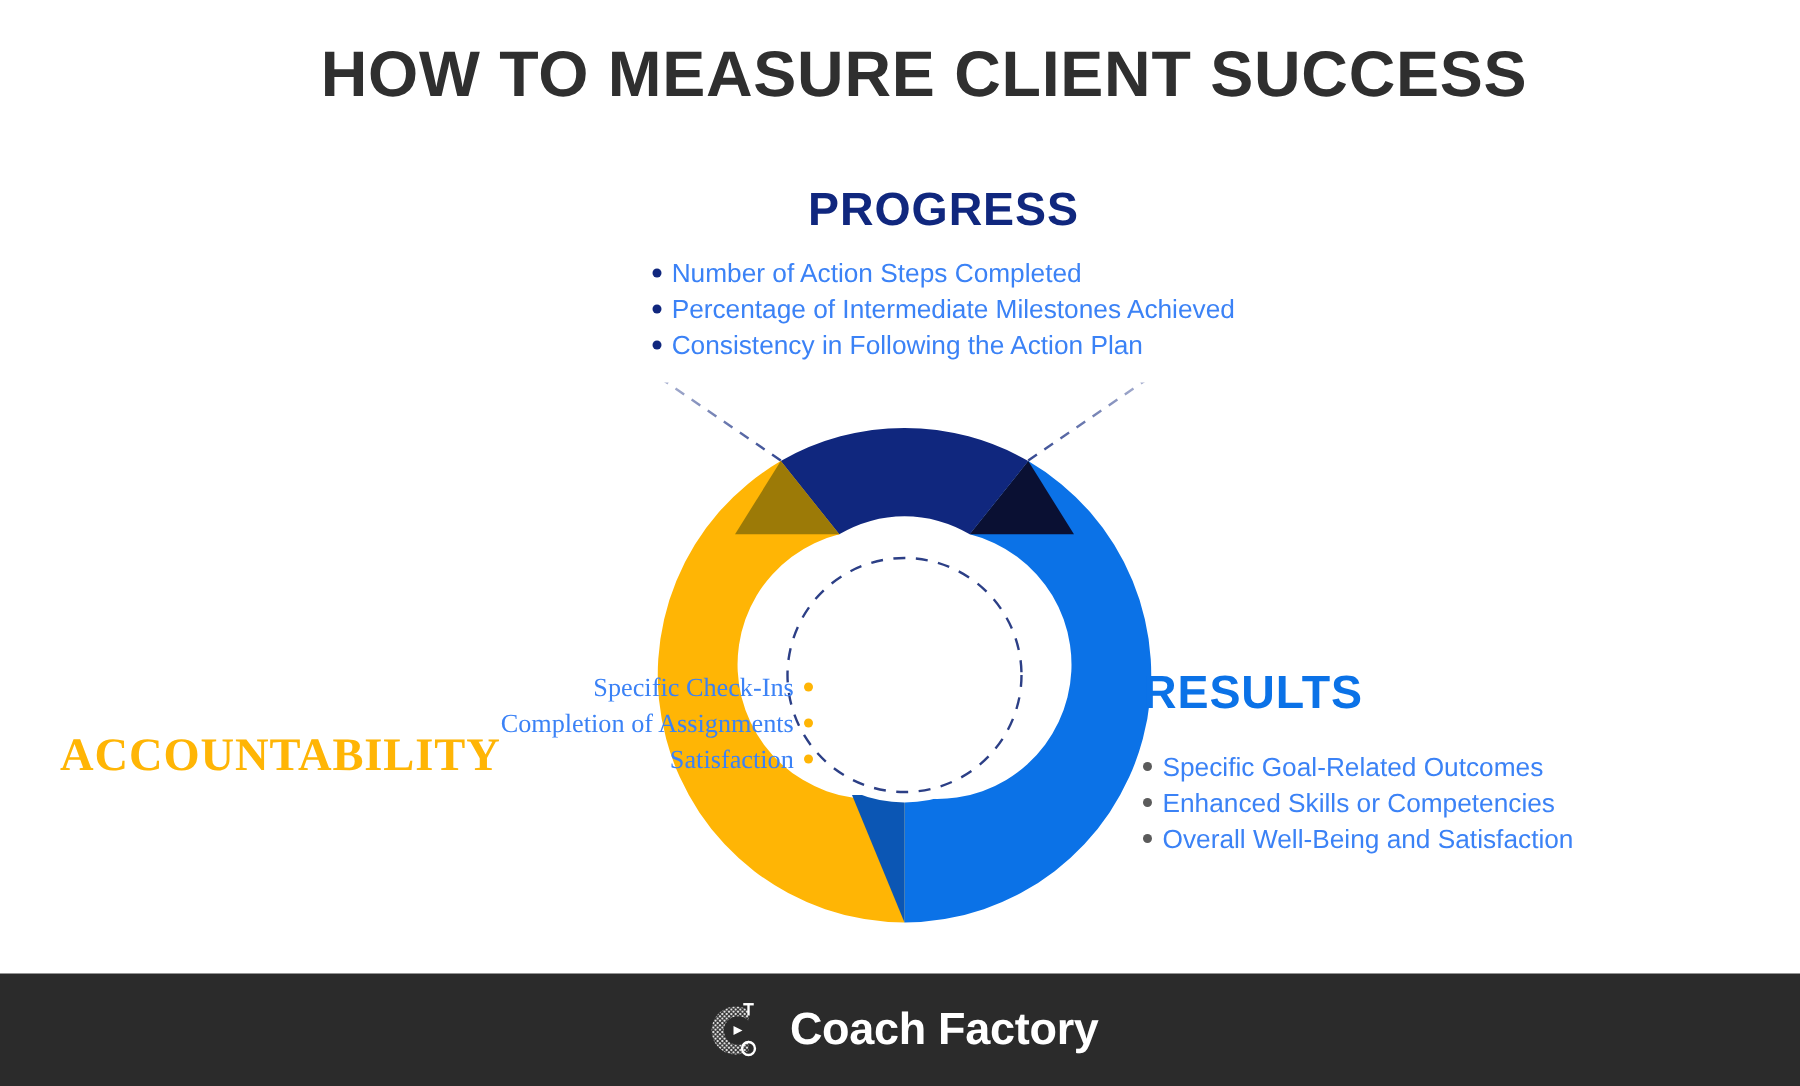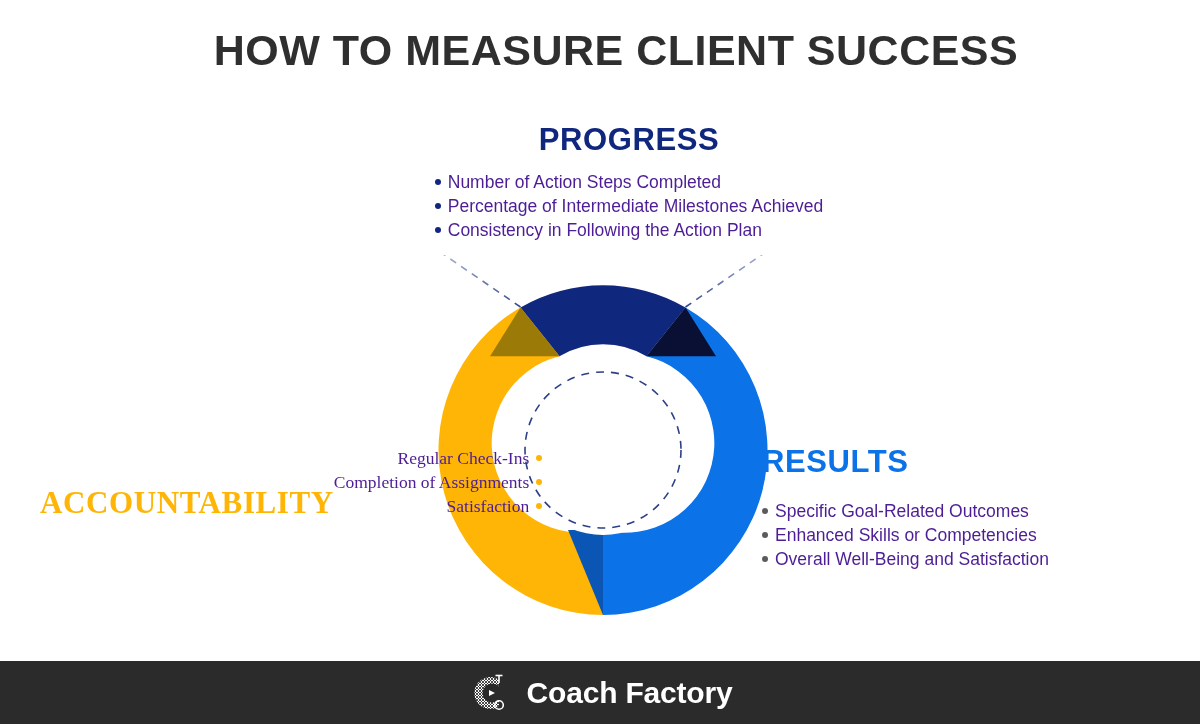--- a/index.html
+++ b/index.html
@@ -31,21 +31,21 @@
   .sec-heading{
     font-size:31px;
     font-weight:bold;
     letter-spacing:0.6px;
     line-height:1;
   }
   .bullet-list{
     list-style:none;
     margin:0;padding:0;
     font-size:17.5px;
-    color:#4c1d95;
+    color:#3b82f6;
     line-height:1.38;
   }
   .bullet-list li{
     display:flex;
     align-items:baseline;
     gap:7px;
     white-space:nowrap;
   }
   .dot{
     display:inline-block;
@@ -97,21 +97,21 @@
     position:absolute;
     left:378px;top:255px;
     width:450px;height:400px;
   }
   .donut-wrap svg{display:block;}
 
   
   .footer-bar{
     position:absolute;
     left:0;bottom:0;
-    width:1200px;height:63px;
+    width:1200px;height:75px;
     background:#2b2b2b;
     display:flex;align-items:center;justify-content:center;
     gap:13px;
   }
   .logo-mark{flex:0 0 auto;display:block;}
   .logo-text{
     color:#ffffff;
     font-size:30px;
     font-weight:bold;
     letter-spacing:-0.2px;
@@ -208,21 +208,21 @@
         <span>Consistency in Following the Action Plan</span>
       </li>
     </ul>
   </div>
 
   <div class="accountability-block">
     <div class="sec-heading">ACCOUNTABILITY</div>
     <ul class="bullet-list">
       <li>
         <span class="dot"></span>
-        <span>Regular Check-Ins</span>
+        <span>Specific Check-Ins</span>
       </li>
       <li>
         <span class="dot"></span>
         <span>Completion of Assignments</span>
       </li>
       <li>
         <span class="dot"></span>
         <span>Satisfaction</span>
       </li>
     </ul>

